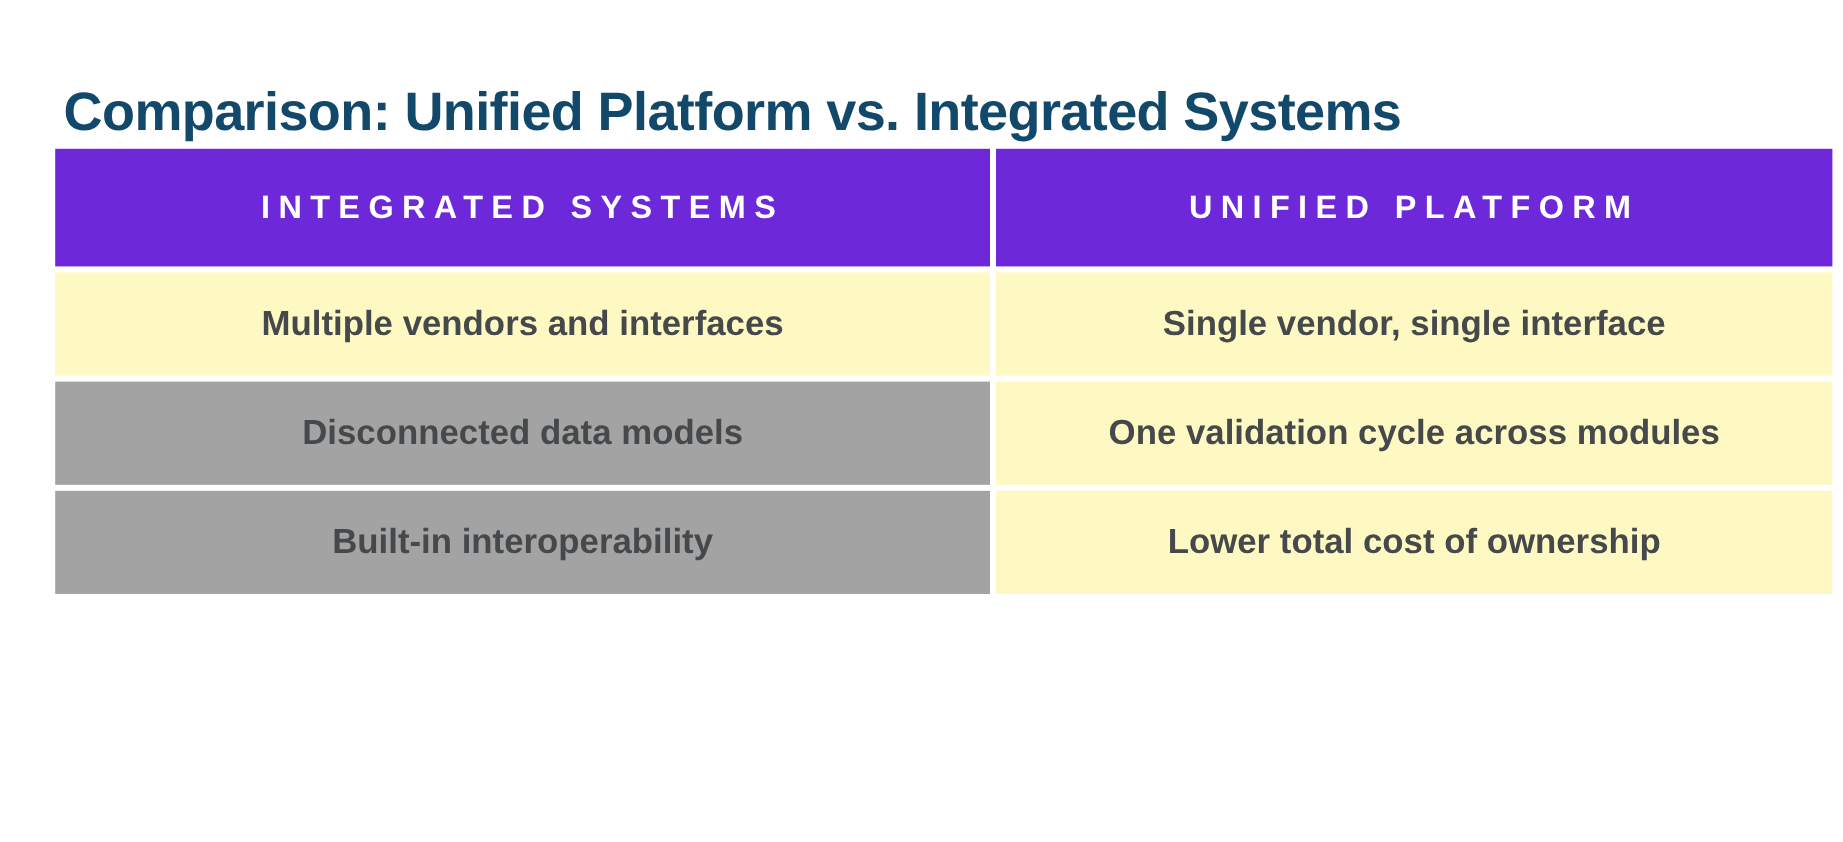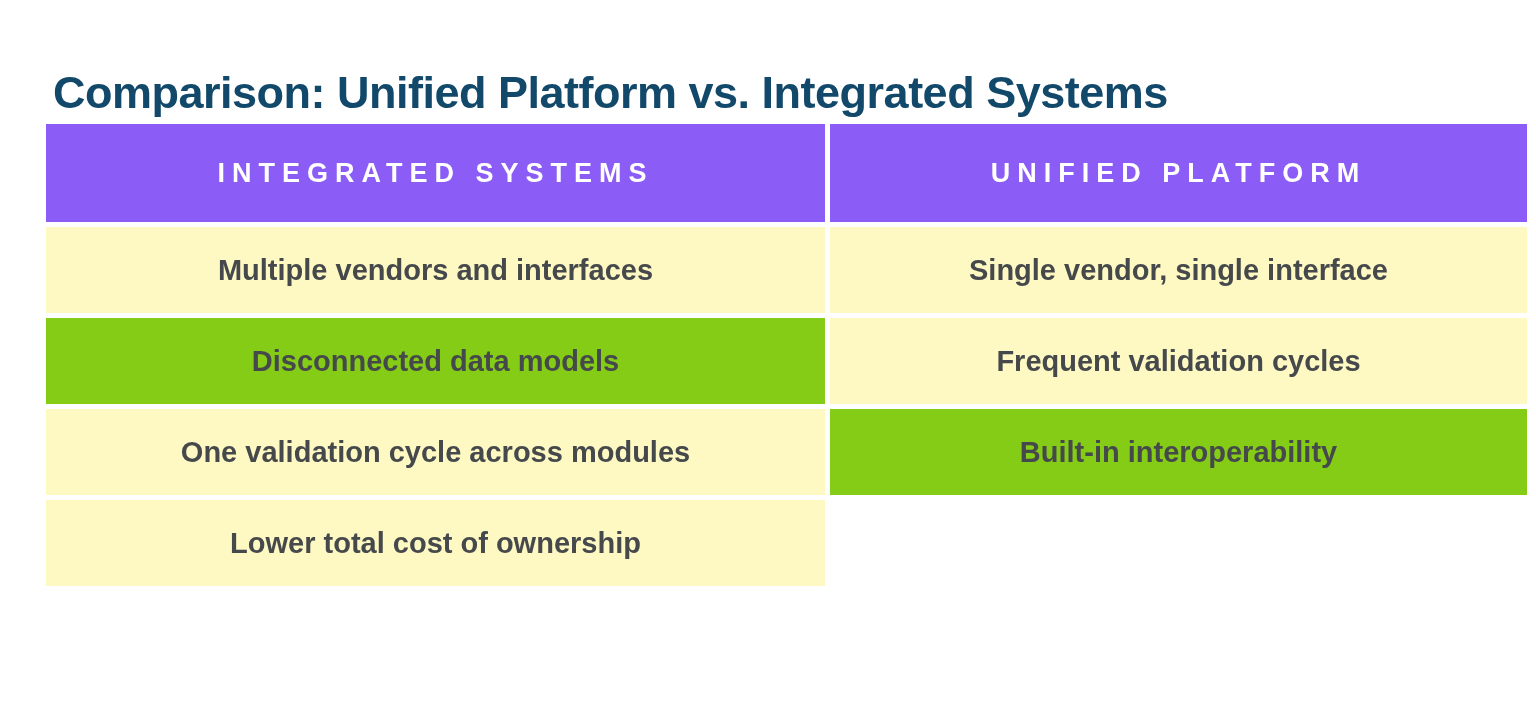--- a/index.html
+++ b/index.html
@@ -38,52 +38,51 @@
     column-gap: 5px;
     row-gap: 5px;
   }
   .cell {
     display: flex;
     align-items: center;
     justify-content: center;
     text-align: center;
   }
   .cell.header {
-    background: #8b5cf6;
+    background: #6d28d9;
     color: #ffffff;
     font-size: 27px;
     font-weight: bold;
     letter-spacing: 7px;
   }
   .cell.body {
     font-size: 29px;
     font-weight: bold;
     color: #46494b;
   }
   .cell.body.light { background: #fef9c3; }
-  .cell.body.dark  { background: #84cc16; text-align: center; }
+  .cell.body.dark  { background: #a3a3a3; text-align: center; }
 </style>
 </head>
 <body>
 
 <div class="slide">
 
   <h1 class="slide-title">Comparison: Unified Platform vs. Integrated Systems</h1>
 
   <div class="cmp-table">
 
     <div class="cell header">INTEGRATED SYSTEMS</div>
     <div class="cell header">UNIFIED PLATFORM</div>
 
     <div class="cell body light">Multiple vendors and interfaces</div>
     <div class="cell body light">Single vendor, single interface</div>
 
     <div class="cell body dark">Disconnected data models</div>
 
-    <div class="cell body light">Frequent validation cycles</div>
     <div class="cell body light">One validation cycle across modules</div>
 
     <div class="cell body dark">Built-in interoperability</div>
 
     <div class="cell body light">Lower total cost of ownership</div>
 
   </div>
 </div>
 
 </body></html>

